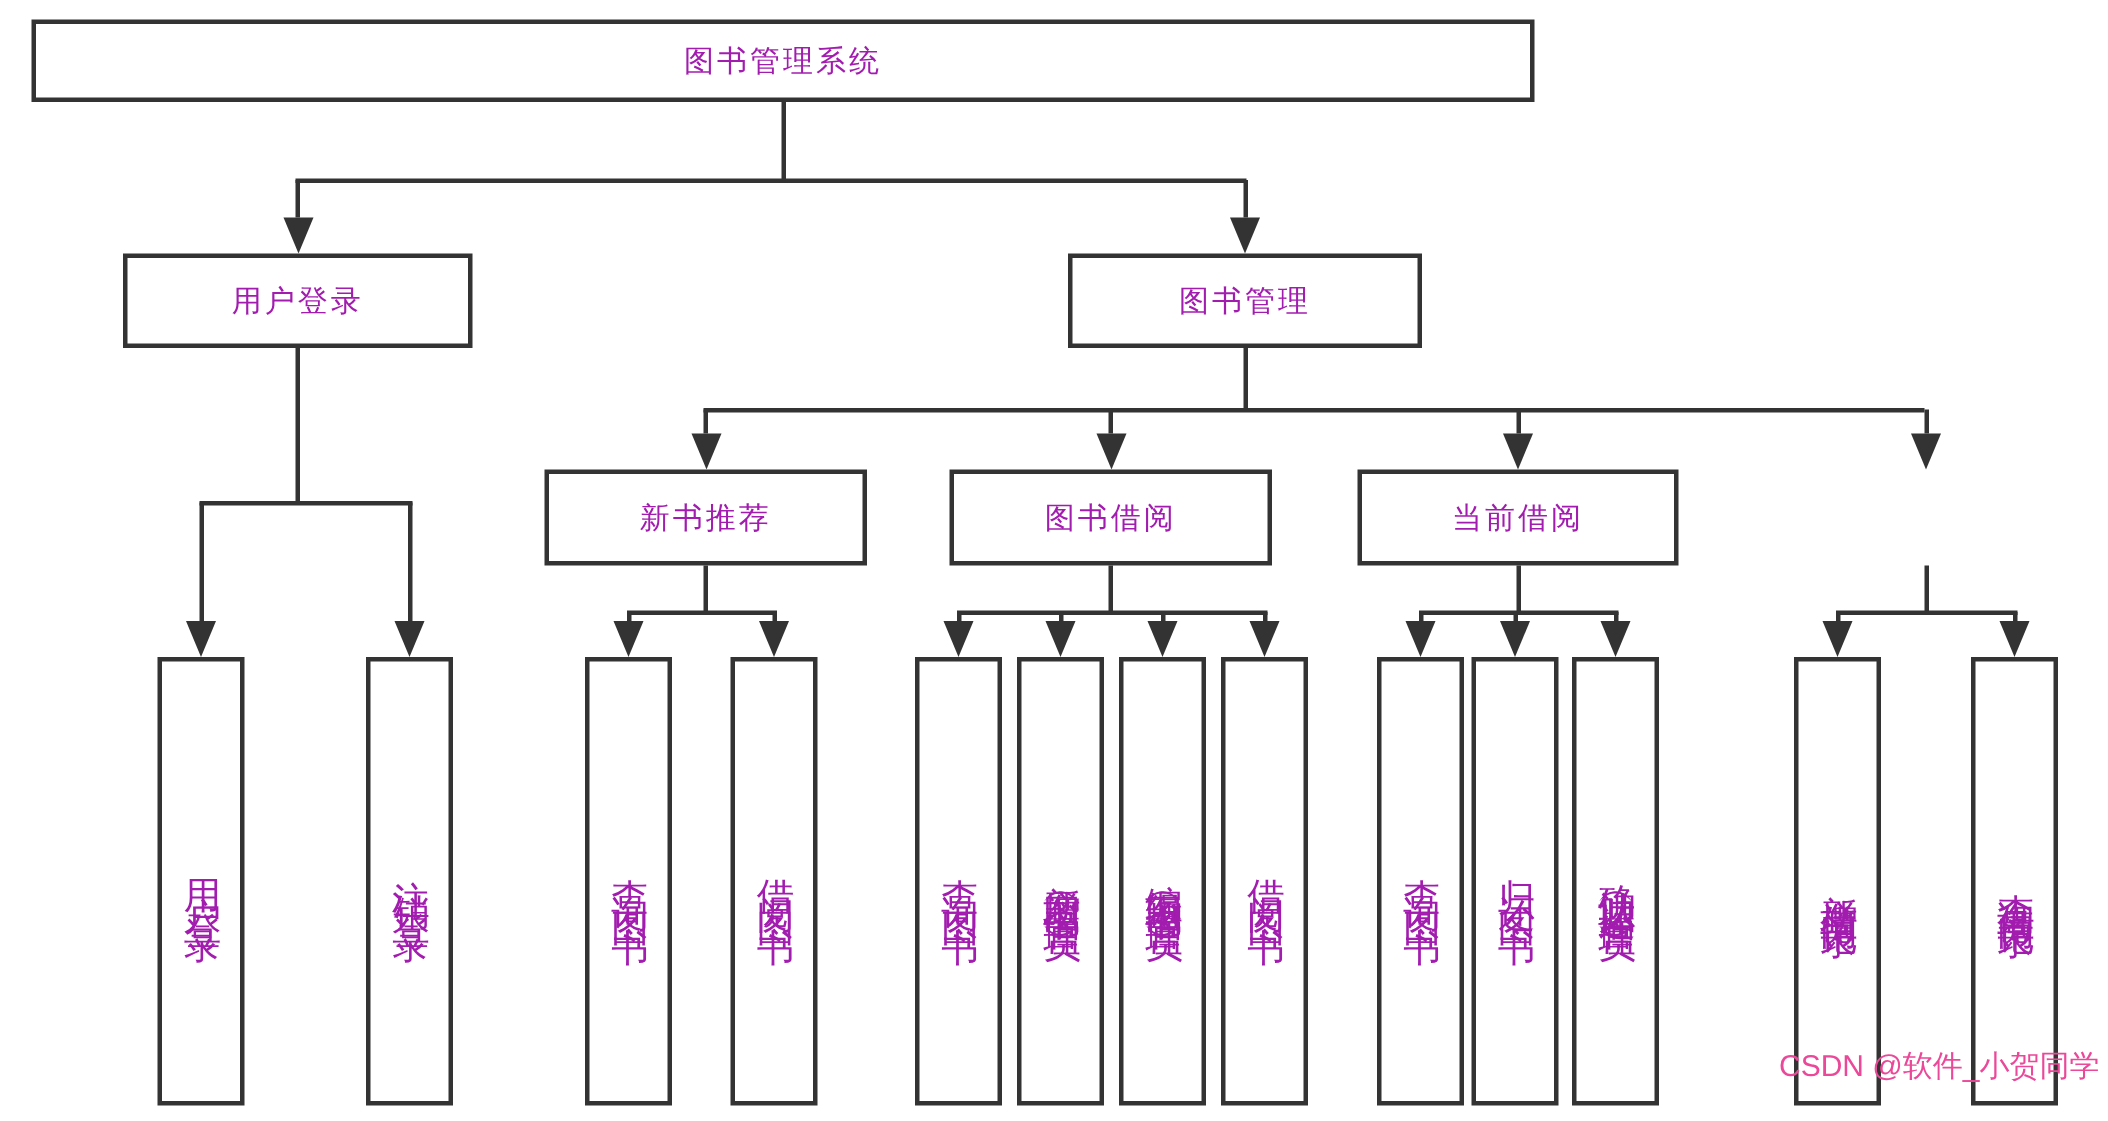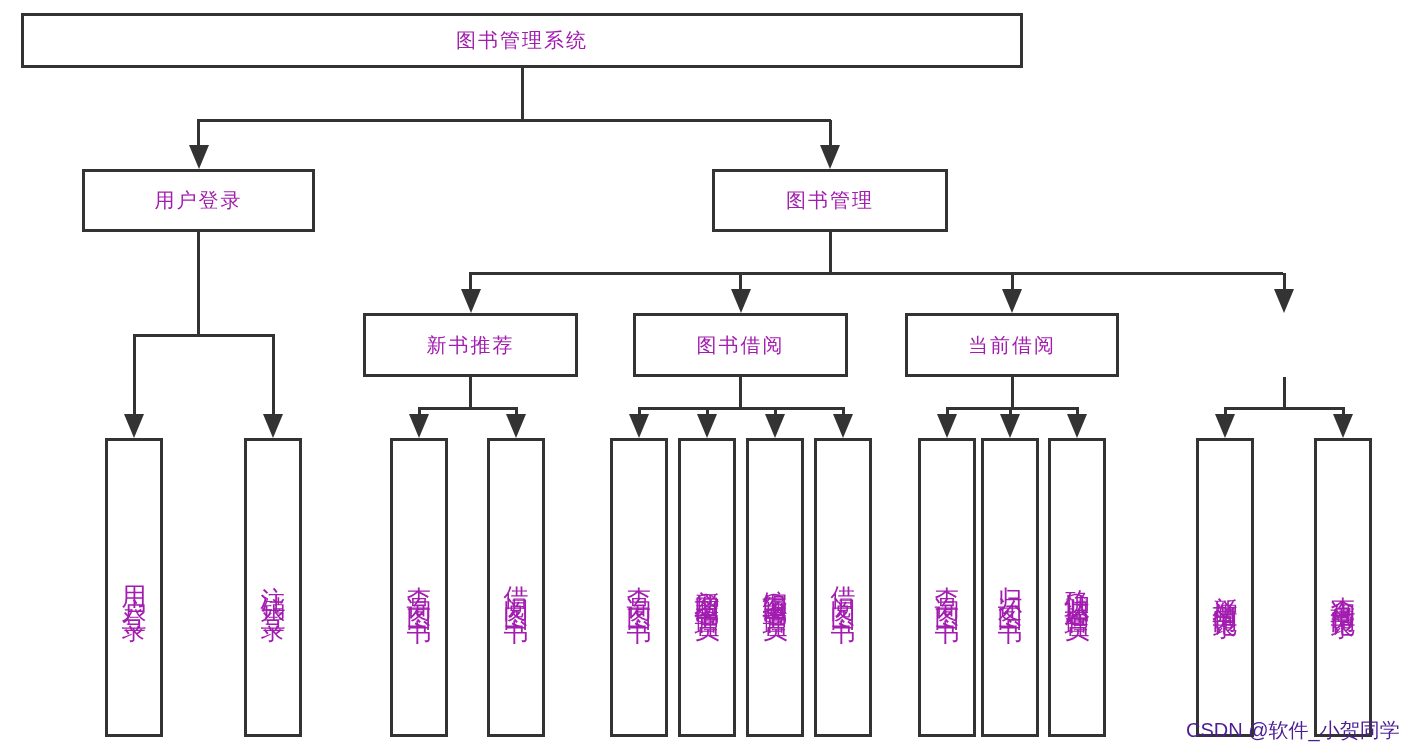--- a/index.html
+++ b/index.html
@@ -50,23 +50,23 @@
     transform:translateX(-50%);
     bottom:-24px;
     width:0;height:0;
     border-left:10px solid transparent;
     border-right:10px solid transparent;
     border-top:24px solid #333333;
   }
   .watermark{
     position:absolute;
     left:1186px;
-    top:717px;
+    top:697px;
     font-size:20px;
-    color:#4c1d95;
+    color:#ec4899;
     white-space:nowrap;
     z-index:5;
   }
 </style>
 </head>
 <body>
 
 <div class="stage">
 
   <div class="node h-node" style="left:21px;top:13px;width:1002px;height:55px;">

